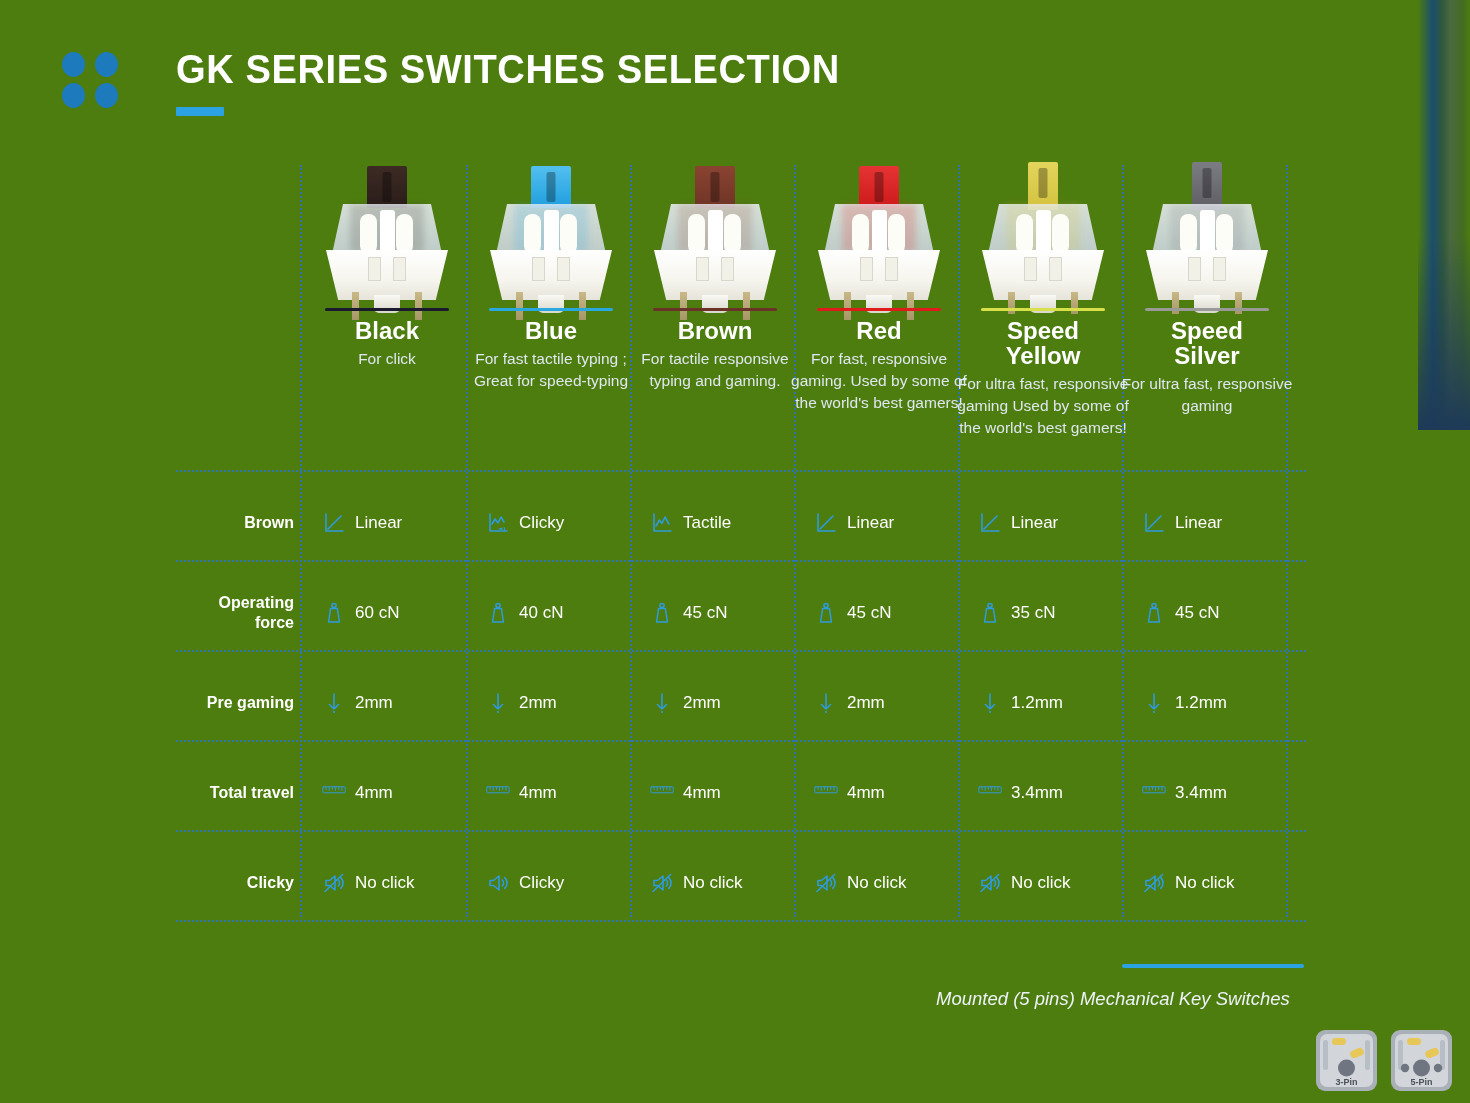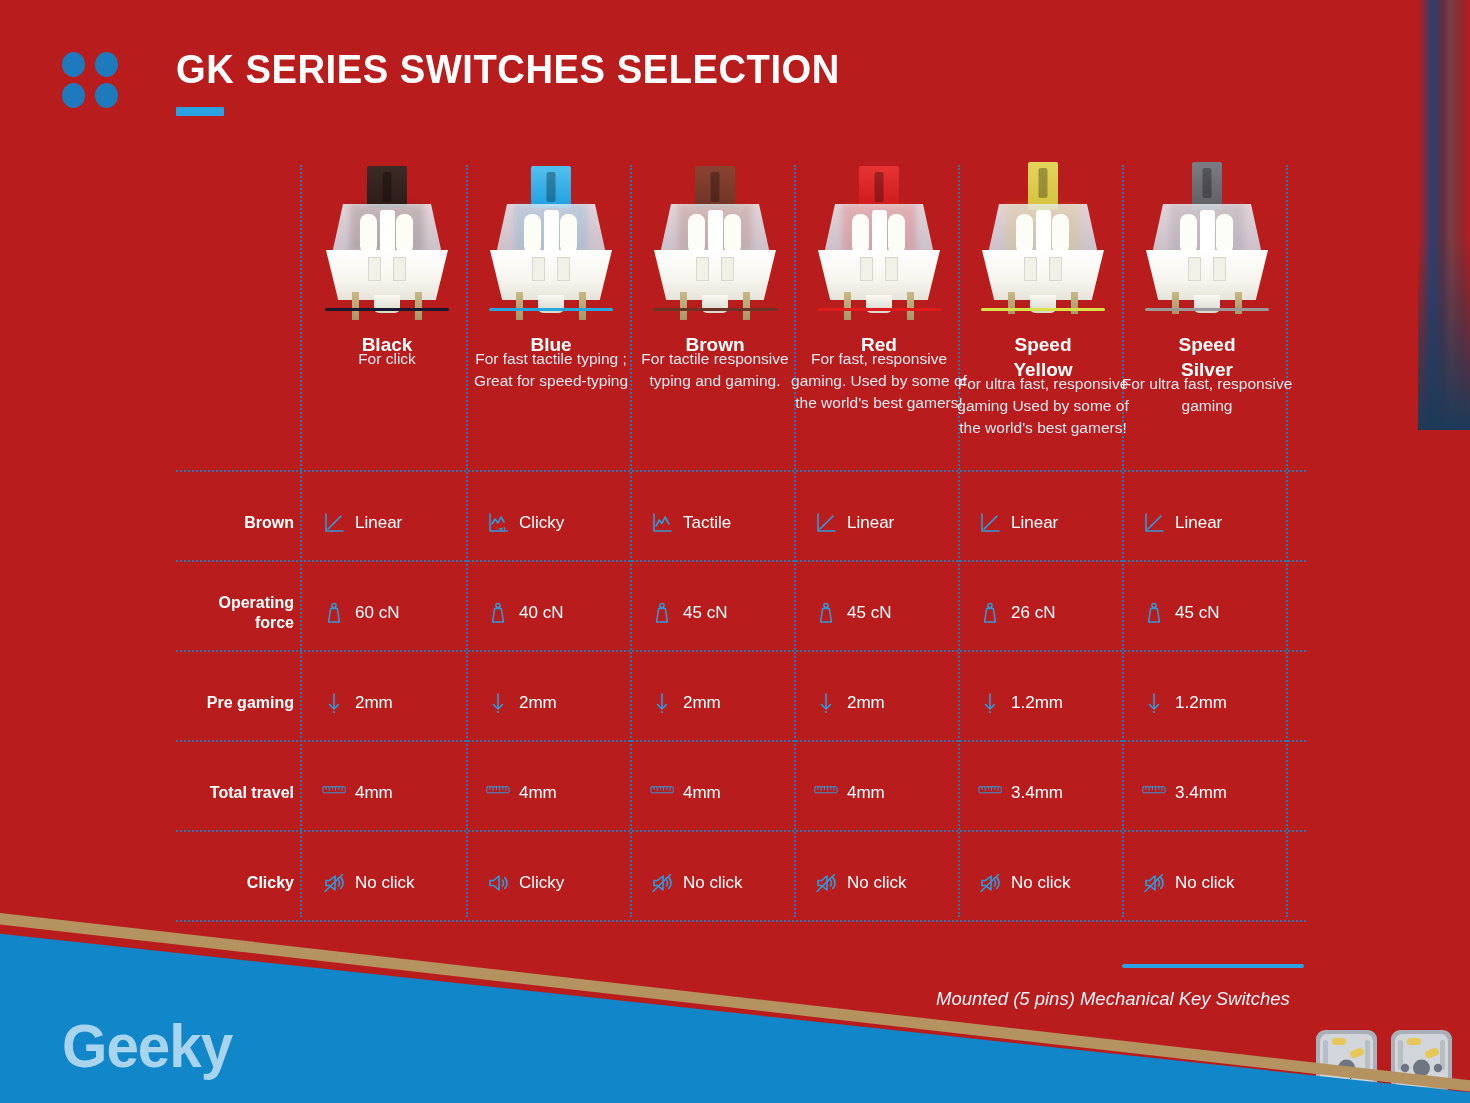--- a/index.html
+++ b/index.html
@@ -4,21 +4,21 @@
 <title>GK Series Switches Selection</title>
 <style>
   html,body{margin:0;padding:0;background:#13293f;}
   body{
     font-family:"Liberation Sans", sans-serif;
     -webkit-font-smoothing:antialiased;
   }
   #poster{
     position:relative;
     width:1470px;height:1103px;
-    background:#b91c1c;
+    background:#4d7c0f;
     overflow:hidden;
   }
   
   .edge-sheen{
     position:absolute;top:0;right:0;width:52px;height:430px;
     background:linear-gradient(90deg,
       rgba(20,55,95,0) 0%,
       rgba(17,70,125,.85) 28%,
       rgba(24,60,95,.55) 48%,
       rgba(72,90,102,.55) 62%,
@@ -130,22 +130,22 @@
   }
   .sw .pin.l{left:28px;}
   .sw .pin.r{left:91px;}
   .sw.short .pin{height:22px;}
 
   .name-rule{
     position:absolute;left:50%;transform:translateX(-50%);
     top:148px;width:124px;height:3px;border-radius:2px;
   }
   .sw-name{
-    position:absolute;left:0;top:172px;width:100%;
-    font-size:19px;font-weight:bold;color:#ffffff;line-height:25px;
+    position:absolute;left:0;top:158px;width:100%;
+    font-size:24px;font-weight:bold;color:#ffffff;line-height:25px;
   }
   .sw-desc{
     position:absolute;left:-6px;width:178px;
     font-size:15.5px;color:#dfe7ef;line-height:22px;font-weight:400;
   }
 
   
   .rowlabel{
     position:absolute;left:0;width:118px;text-align:right;
     font-size:16px;font-weight:bold;color:#ffffff;line-height:20px;
@@ -458,21 +458,21 @@
        <circle cx="12" cy="4.5" r="2.1"></circle>
        <path d="M8.6 7.6h6.8l2 13.4H6.6z"></path>
             </svg></span>
        <span class="val">45 cN</span>
         </div>
         <div class="cell" style="left: 802px; top: 433px;">
           <span class="ico"><svg viewBox="0 0 24 24" fill="none" stroke="#2f9bdc" stroke-width="1.5" stroke-linejoin="round">
        <circle cx="12" cy="4.5" r="2.1"></circle>
        <path d="M8.6 7.6h6.8l2 13.4H6.6z"></path>
             </svg></span>
-       <span class="val">26 cN</span>
+       <span class="val">35 cN</span>
         </div>
         <div class="cell" style="left: 966px; top: 433px;">
           <span class="ico"><svg viewBox="0 0 24 24" fill="none" stroke="#2f9bdc" stroke-width="1.5" stroke-linejoin="round">
        <circle cx="12" cy="4.5" r="2.1"></circle>
        <path d="M8.6 7.6h6.8l2 13.4H6.6z"></path>
             </svg></span>
        <span class="val">45 cN</span>
         </div>
         <div class="cell" style="left: 146px; top: 523px;">
           <span class="ico"><svg viewBox="0 0 24 24" fill="none" stroke="#2f9bdc" stroke-width="1.6" stroke-linecap="round" stroke-linejoin="round">
@@ -643,19 +643,14 @@
        <rect x="51" y="12" width="5" height="30" rx="2.5" fill="#b8bec6"></rect>
        <rect x="18" y="10" width="14" height="7" rx="3.5" fill="#e7c757"></rect>
        <rect x="36" y="21" width="14" height="8" rx="4" fill="#e7c757" transform="rotate(-22 43 25)"></rect>
        <circle cx="32.5" cy="40" r="8.5" fill="#6f7682"></circle>
        <circle cx="16" cy="40" r="4.2" fill="#6f7682"></circle>
           <circle cx="49" cy="40" r="4.2" fill="#6f7682"></circle>
        <text x="32.5" y="57" font-family="Liberation Sans, sans-serif" font-size="9" font-weight="bold" fill="#4a5058" text-anchor="middle">5-Pin</text>
      </svg></span>
     </div>
 
-  <div class="footband">
-    <div class="foot-gold"></div>
-    <div class="foot-blue"></div>
-    <div class="brand">Geeky</div>
-  </div>
 
 </div>
 
 </body></html>

